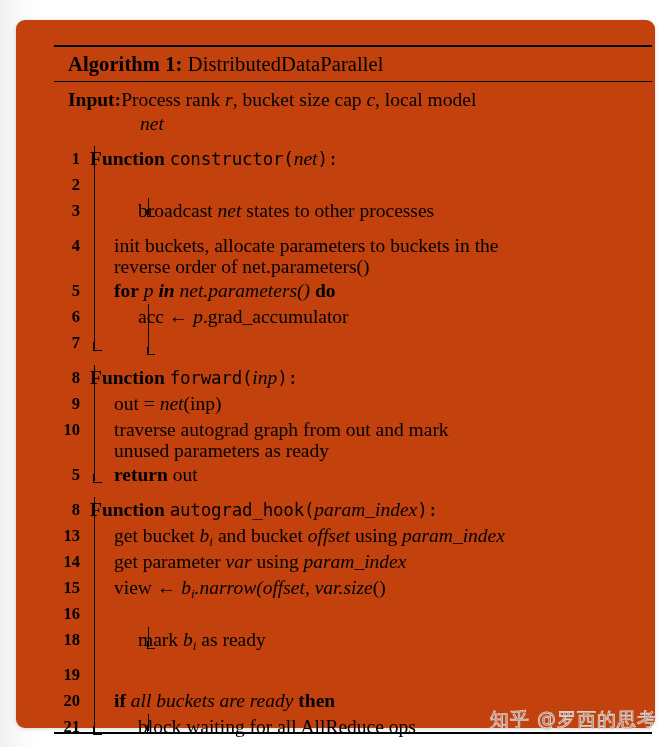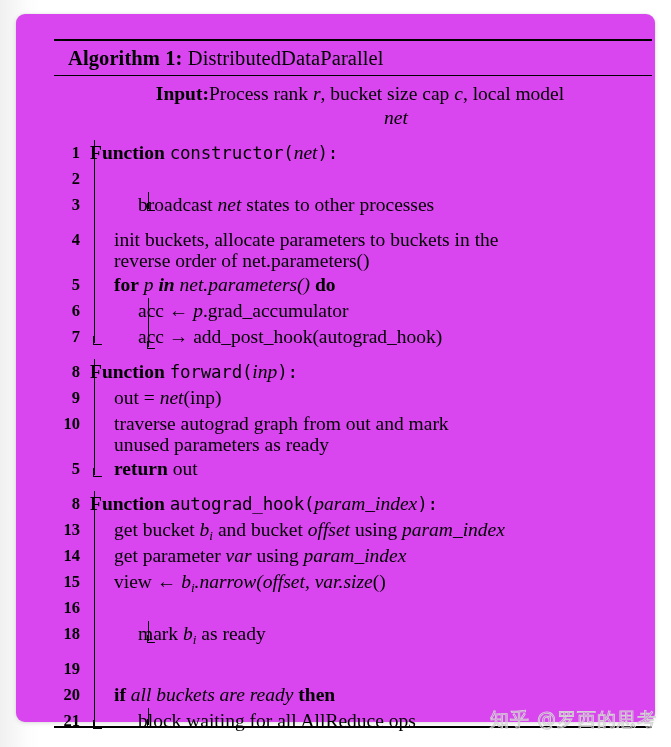--- a/index.html
+++ b/index.html
@@ -21,24 +21,24 @@
     inset: 0;
     background:
       linear-gradient(to right, #f0f0f0 0px, #fcfcfc 26px, #ffffff 40px),
       #ffffff;
   }
 
   
   .card {
     position: absolute;
     left: 16px;
-    top: 14px;
+    top: 20px;
     width: 639px;
     height: 708px;
-    background: #d946ef;
+    background: #c2410c;
     border-radius: 9px;
     box-shadow: 0 1px 5px rgba(0,0,0,0.13), 0 0 0 0.5px rgba(0,0,0,0.045);
   }
 
   
   .algorithm {
     position: absolute;
     left: 38px;
     top: 25px;
     width: 598px;
@@ -61,21 +61,20 @@
     letter-spacing: 0.1px;
   }
   .title-row .alg-label {
     font-weight: bold;
   }
 
   .input-row {
     font-size: 19.5px;
     padding: 6px 0 4px 14px;
     line-height: 1.28;
-    text-align: center;
   }
   .input-row .kw {
     font-weight: bold;
   }
   .input-cont {
     padding-left: 72px;
     margin-top: -1px;
   }
 
   
@@ -274,23 +273,20 @@
           <span class="lineno">6</span>
           <span class="content">
             <span class="subbar" style="bottom:-26px"></span>
             <span class="txt ind2"><span>acc </span><span>←</span>
               <span class="it">p</span><span>.grad_accumulator</span></span>
           </span>
         </div>
 
         <div class="line">
           <span class="lineno">7</span>
-          <span class="content">
-              <span class="txt ind2"><span>acc </span><span>→</span><span> add_post_hook(autograd_hook)</span></span>
-            </span>
         </div>
       </div>
 
       <div class="gap"></div>
 
       <div class="fnblock">
         <div class="fnbar"></div>
 
         <div class="line">
           <span class="lineno">8</span>

